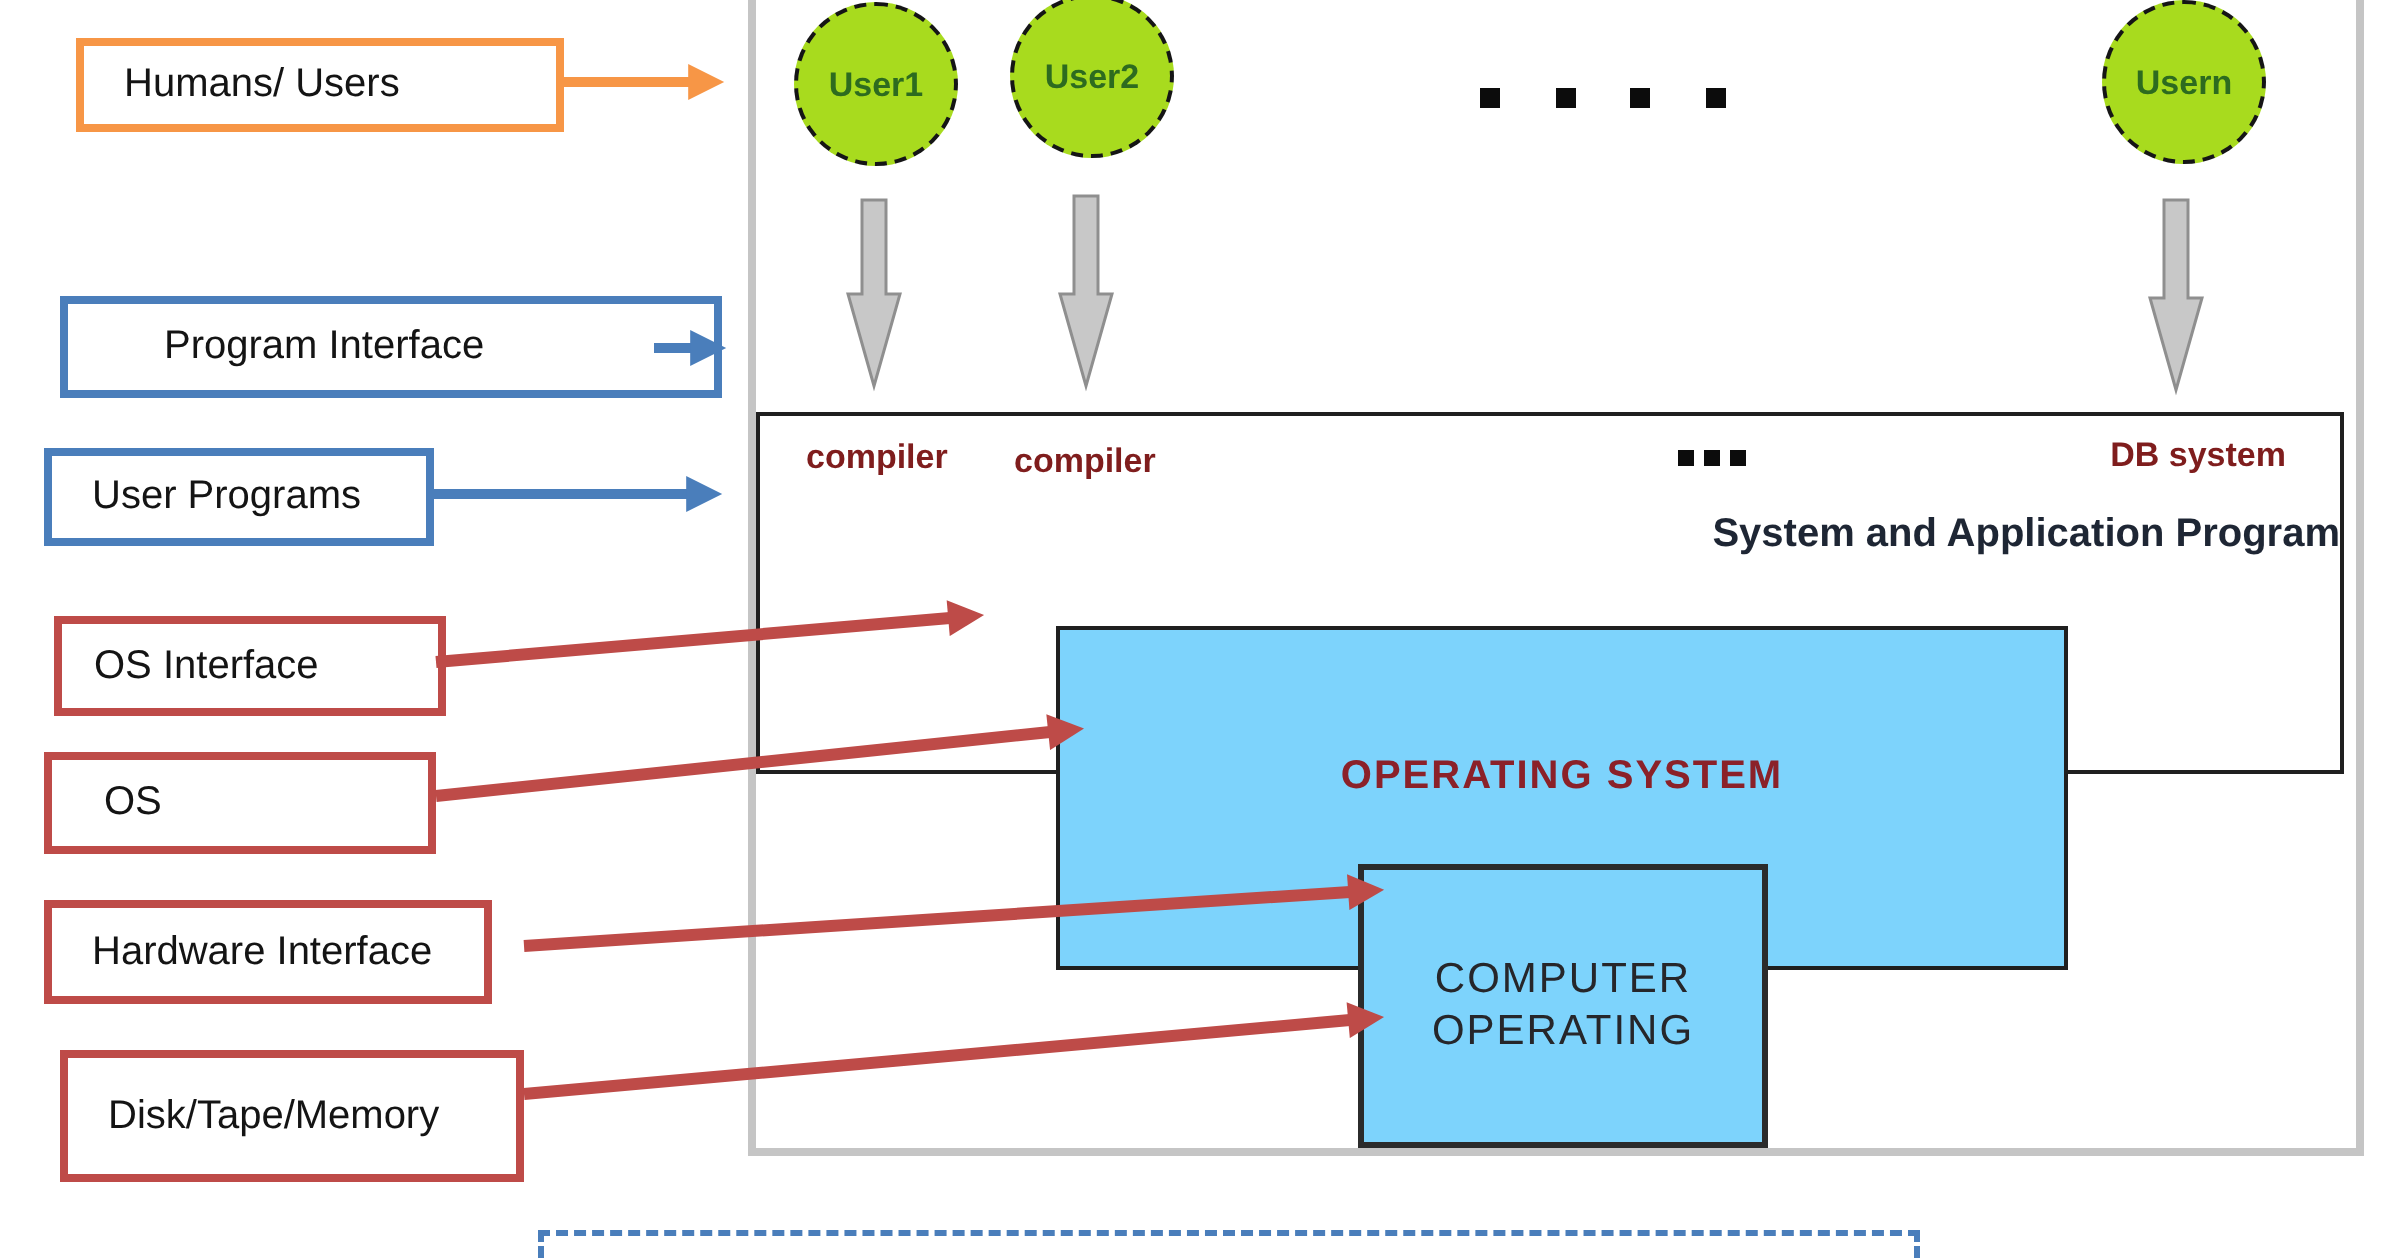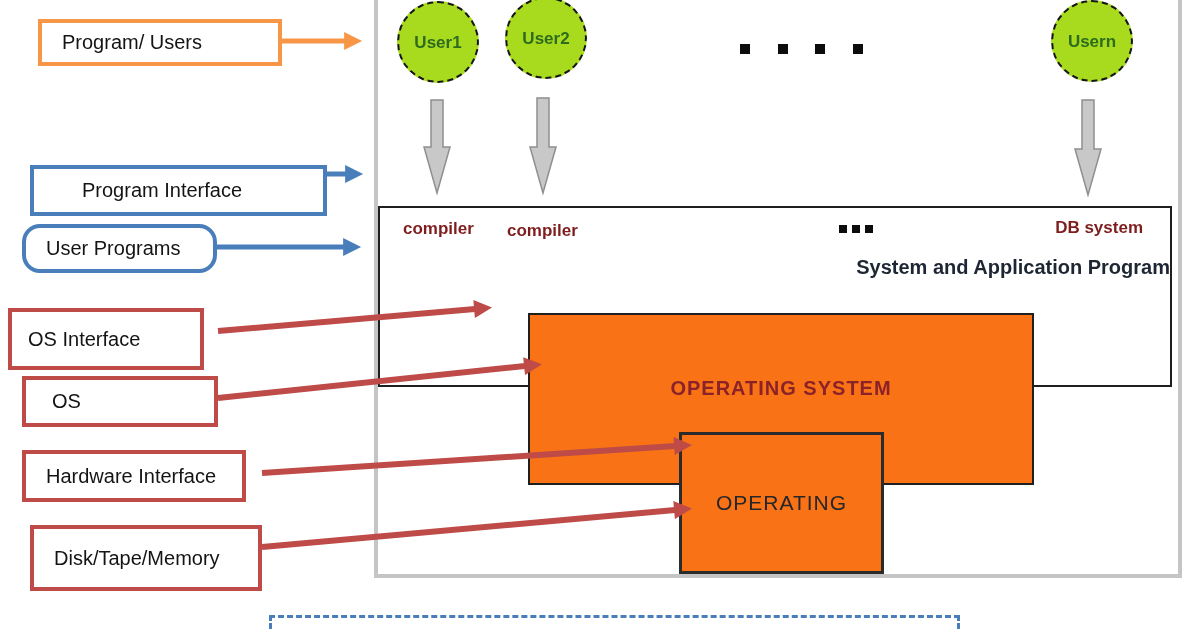--- a/index.html
+++ b/index.html
@@ -6,21 +6,21 @@
   .canvas{
     position:relative;width:1200px;height:630px;overflow:hidden;background:#fff;
     font-family:"Liberation Sans", sans-serif;
   }
   
   .outer-container{
     position:absolute;left:374px;top:-8px;width:808px;height:586px;
     border:4px solid #C5C5C5;box-sizing:border-box;background:transparent;
   }
   
-  .frame{position:absolute;box-sizing:border-box;background:#f97316;}
+  .frame{position:absolute;box-sizing:border-box;background:#7dd3fc;}
   .app-box{left:378px;top:206px;width:794px;height:181px;border:2px solid #1f1f1f;background:transparent;}
   .os-box{left:528px;top:313px;width:506px;height:172px;border:2px solid #1f1f1f;}
   .hw-box{left:679px;top:432px;width:205px;height:142px;border:3px solid #2b2b2b;
           display:flex;flex-direction:column;align-items:center;justify-content:center;}
   .prog-label{position:absolute;font-size:17px;font-weight:700;color:#7f1d1d;}
   .app-title{position:absolute;left:0;right:0;top:48px;text-align:right;
              font-size:20px;font-weight:700;color:#1e2634;}
   .os-title{position:absolute;left:0;right:0;top:62px;text-align:center;
             font-size:20px;font-weight:700;letter-spacing:1px;color:#8B2129;}
   .hw-line{font-size:21px;line-height:26px;letter-spacing:1px;color:#26262a;text-align:center;}
@@ -84,33 +84,34 @@
     <div class="sq mid" style="left:472px;top:17px;"></div>
     <div class="sq mid" style="left:485px;top:17px;"></div>
     <div class="app-title">System and Application Program</div>
   </div>
 
   <div class="frame os-box">
     <div class="os-title">OPERATING SYSTEM</div>
   </div>
 
   <div class="frame hw-box">
+    <div class="hw-line">COMPUTER</div>
     <div class="hw-line">OPERATING</div>
   </div>
 
   <div class="lblbox b-orange" style="left:38px;top:19px;width:244px;height:47px;">
-    <span>Program/ Users</span>
+    <span>Humans/ Users</span>
   </div>
-  <div class="lblbox b-blue" style="left:30px;top:165px;width:297px;height:51px;padding-left:48px;">
+  <div class="lblbox b-blue" style="left:30px;top:148px;width:331px;height:51px;padding-left:48px;">
     <span>Program Interface</span>
   </div>
-  <div class="lblbox b-blue" style="left:22px;top:224px;width:195px;height:49px;border-radius:18px;">
+  <div class="lblbox b-blue" style="left:22px;top:224px;width:195px;height:49px;">
     <span>User Programs</span>
   </div>
-  <div class="lblbox b-red" style="left:8px;top:308px;width:196px;height:62px;padding-left:16px;">
+  <div class="lblbox b-red" style="left:27px;top:308px;width:196px;height:50px;padding-left:16px;">
     <span>OS Interface</span>
   </div>
   <div class="lblbox b-red" style="left:22px;top:376px;width:196px;height:51px;padding-left:26px;">
     <span>OS</span>
   </div>
   <div class="lblbox b-red" style="left:22px;top:450px;width:224px;height:52px;">
     <span>Hardware Interface</span>
   </div>
   <div class="lblbox b-red" style="left:30px;top:525px;width:232px;height:66px;">
     <span>Disk/Tape/Memory</span>

